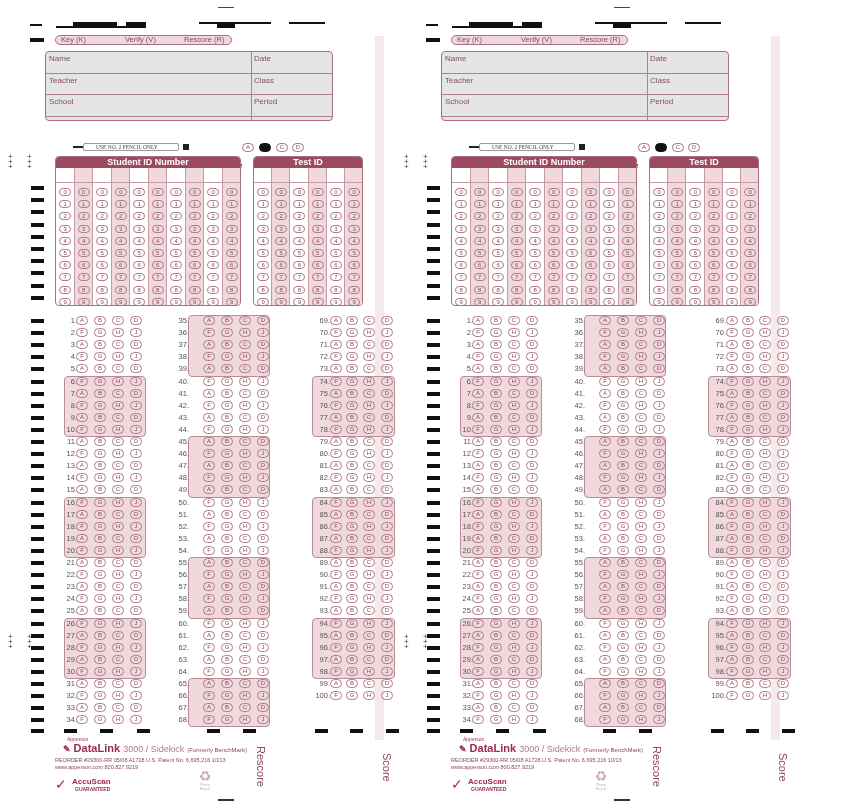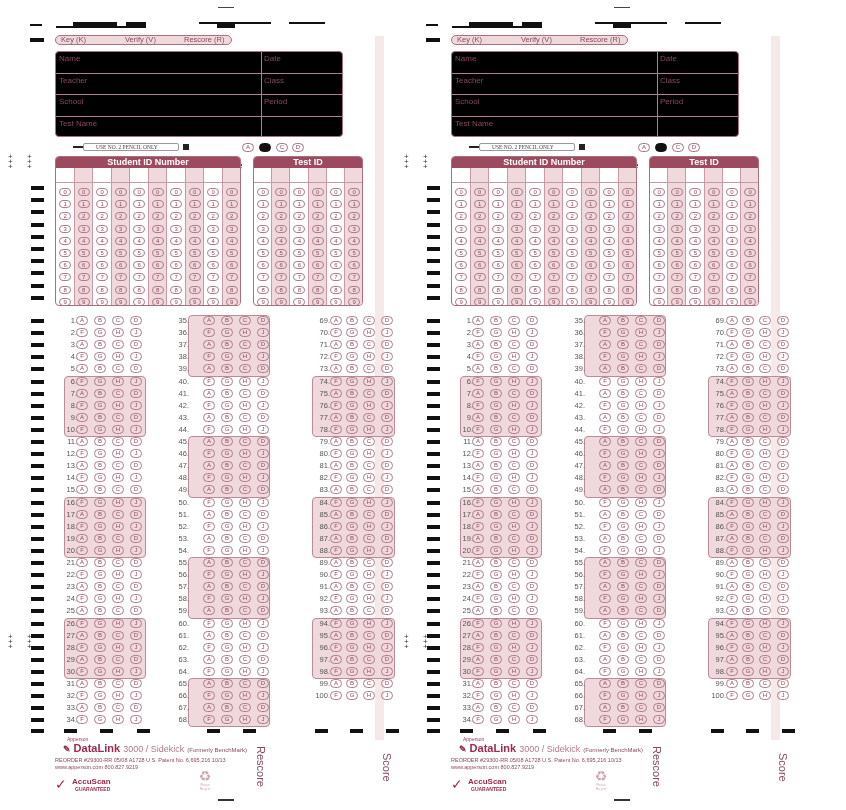--- a/index.html
+++ b/index.html
@@ -8,21 +8,21 @@
   .sheet { position: absolute; top: 0; width: 423px; height: 810px; }
   .sheet.left { left: 0; }
   .sheet.right { left: 396px; }
   .abs { position: absolute; }
   .blk { position: absolute; background: #111; }
   .pinkstrip { position: absolute; left: 375px; top: 36px; width: 9px; height: 704px; background: #f6e9ea; }
 
   .kvr { position: absolute; left: 55px; top: 35px; width: 177px; height: 10px; border: 1px solid #a8707e; border-radius: 6px; background: #efd9dc; font-size: 7.5px; color: #8a4a5e; line-height: 8px; }
   .kvr span { position: absolute; top: 0; }
 
-  .info { position: absolute; left: 55px; top: 51px; width: 288px; height: 86px; border: 1px solid #a8707e; border-radius: 4px; background: #000000; overflow: hidden; }
+  .info { position: absolute; left: 45px; top: 51px; width: 288px; height: 70px; border: 1px solid #a8707e; border-radius: 4px; background: #e5e5e5; overflow: hidden; }
   .info .row { position: absolute; left: 0; width: 100%; height: 21.5px; border-bottom: 1px solid #b0808c; }
   .info .row:last-child { border-bottom: none; }
   .info .lbl { position: absolute; top: 2px; font-size: 8px; color: #8a4a5e; }
   .info .div { position: absolute; left: 205px; top: 0; height: 100%; border-left: 1px solid #b0808c; }
 
   .pencil { position: absolute; left: 73px; top: 143px; height: 8px; font-size: 5.5px; }
   .pencil .tip { position: absolute; left: 0; top: 3px; width: 10px; height: 2px; background: #222; }
   .pencil .body { position: absolute; left: 10px; top: 0; width: 96px; height: 8px; border: 1px solid #999; border-radius: 2px; background: #fff; color: #444; font-family: "Liberation Serif", serif; font-size: 5.5px; line-height: 6px; padding-left: 12px; }
   .pencil .eraser { position: absolute; left: 98px; top: 1px; width: 6px; height: 6px; background: #222; }
   .example { position: absolute; left: 195px; top: 160px; font-size: 10px; color: #222; font-weight: bold; }

